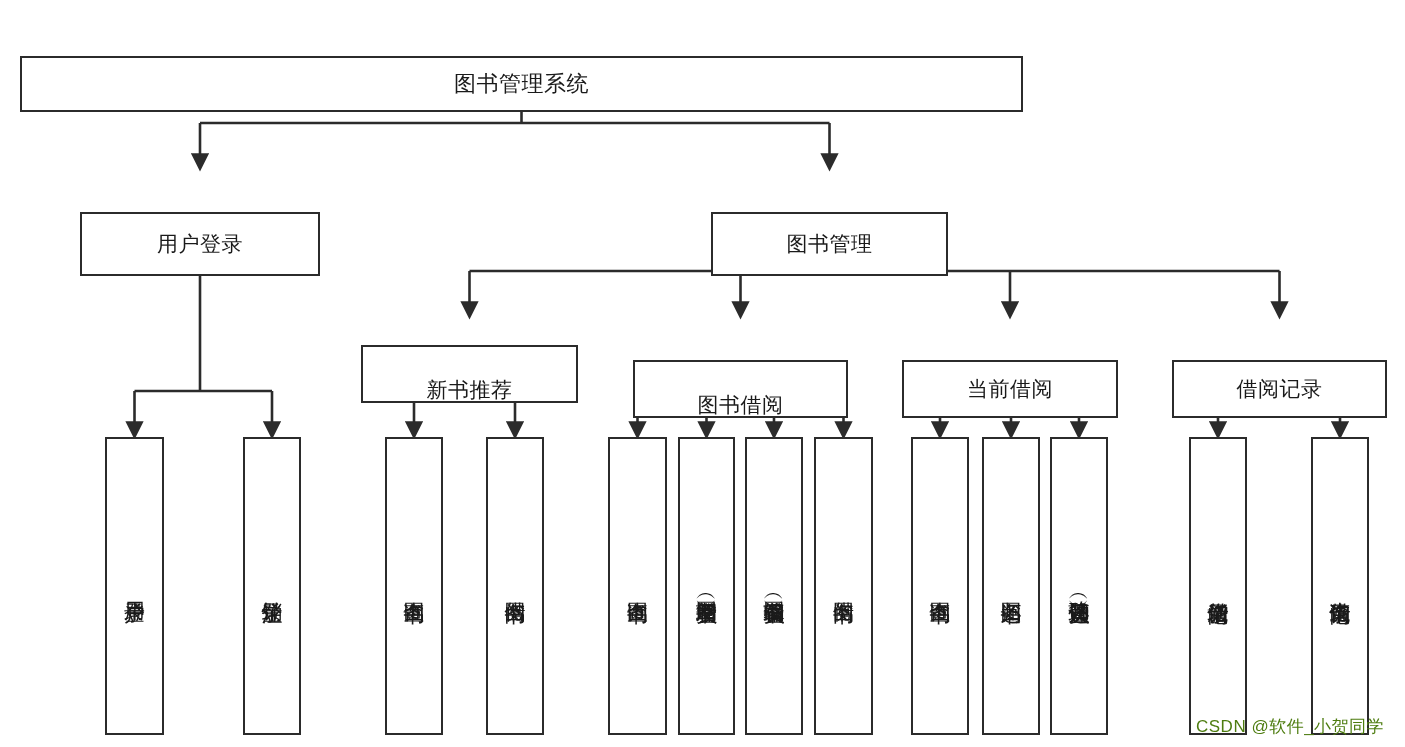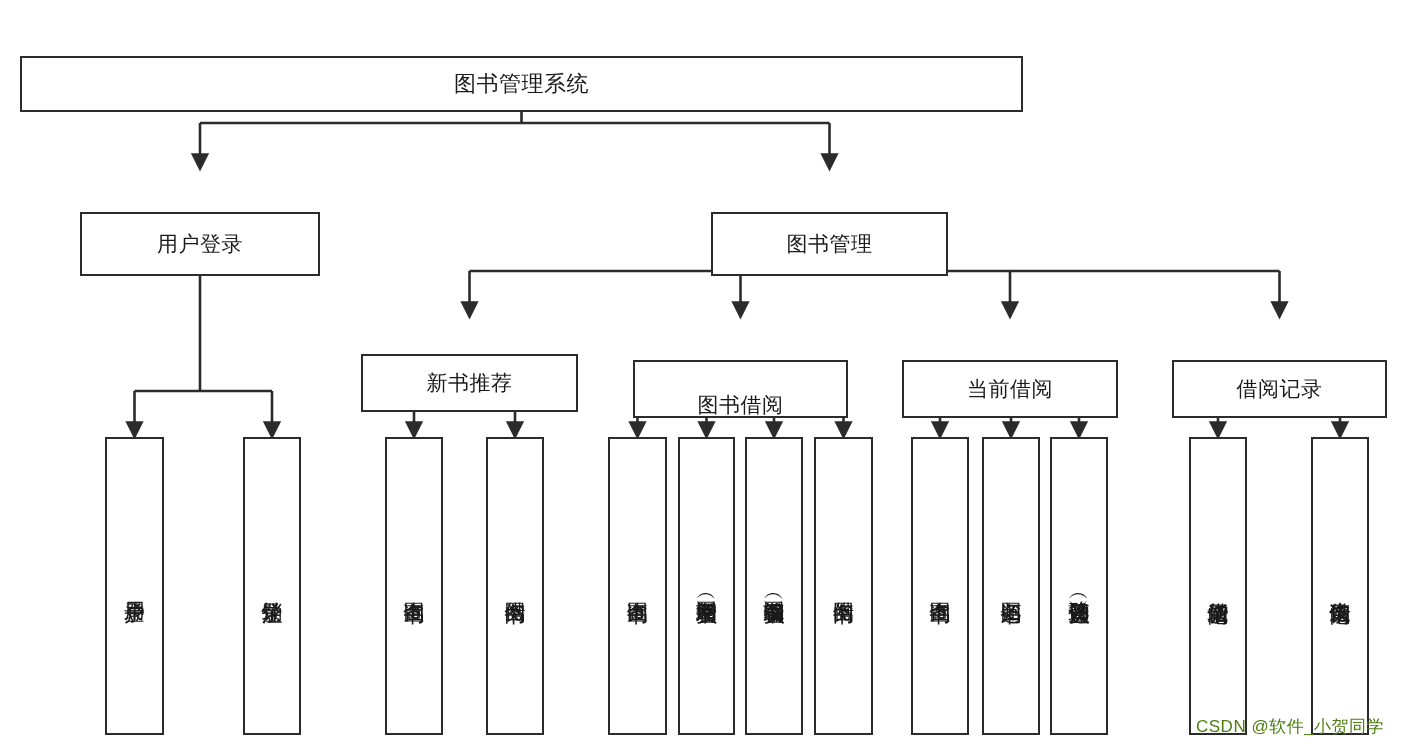--- a/index.html
+++ b/index.html
@@ -119,21 +119,21 @@
     <span>图书管理系统</span>
   </div>
 
   <div class="node horiz" style="left: 80px; top: 169px; width: 240px; height: 64px;">
     <span>用户登录</span>
   </div>
   <div class="node horiz" style="left: 711px; top: 169px; width: 237px; height: 64px; text-align: center;">
     <span>图书管理</span>
   </div>
 
-  <div class="node horiz" style="left: 361px; top: 311px; width: 217px; height: 58px;">
+  <div class="node horiz" style="left: 361px; top: 302px; width: 217px; height: 58px; align-items: flex-end;">
     <span>新书推荐</span>
   </div>
   <div class="node horiz" style="left: 633px; top: 317px; width: 215px; height: 58px; align-items: flex-end;">
     <span>图书借阅</span>
   </div>
   <div class="node horiz" style="left: 1172px; top: 317px; width: 215px; height: 58px;">
     <span>借阅记录</span>
   </div>
   <div class="node horiz" style="left: 902px; top: 317px; width: 216px; height: 58px;">
     <span>当前借阅</span>

